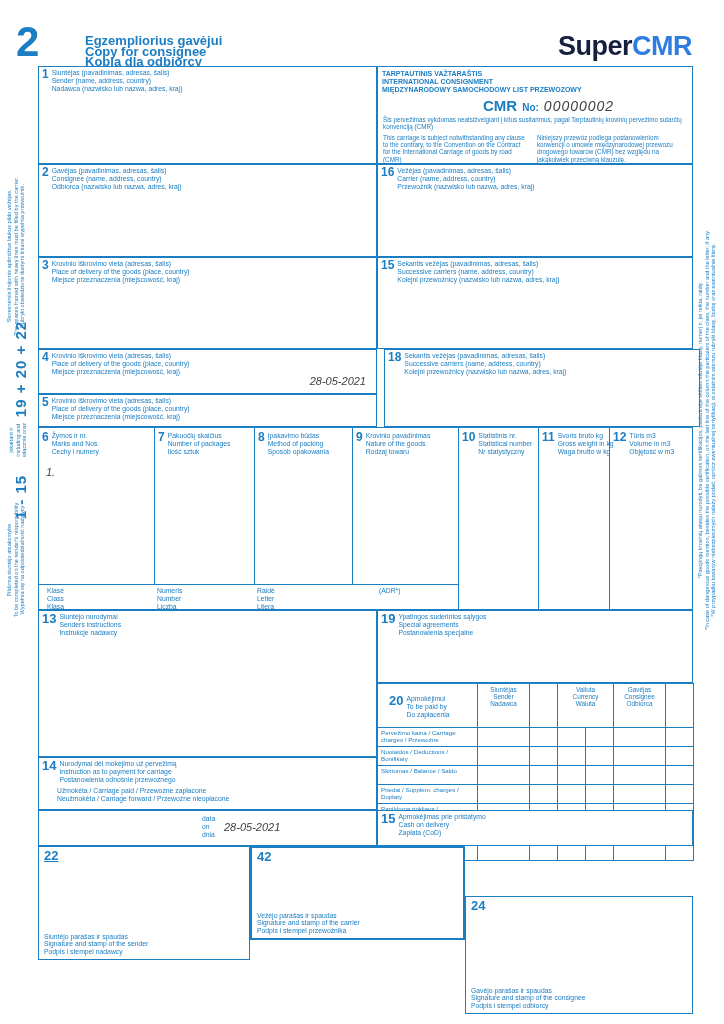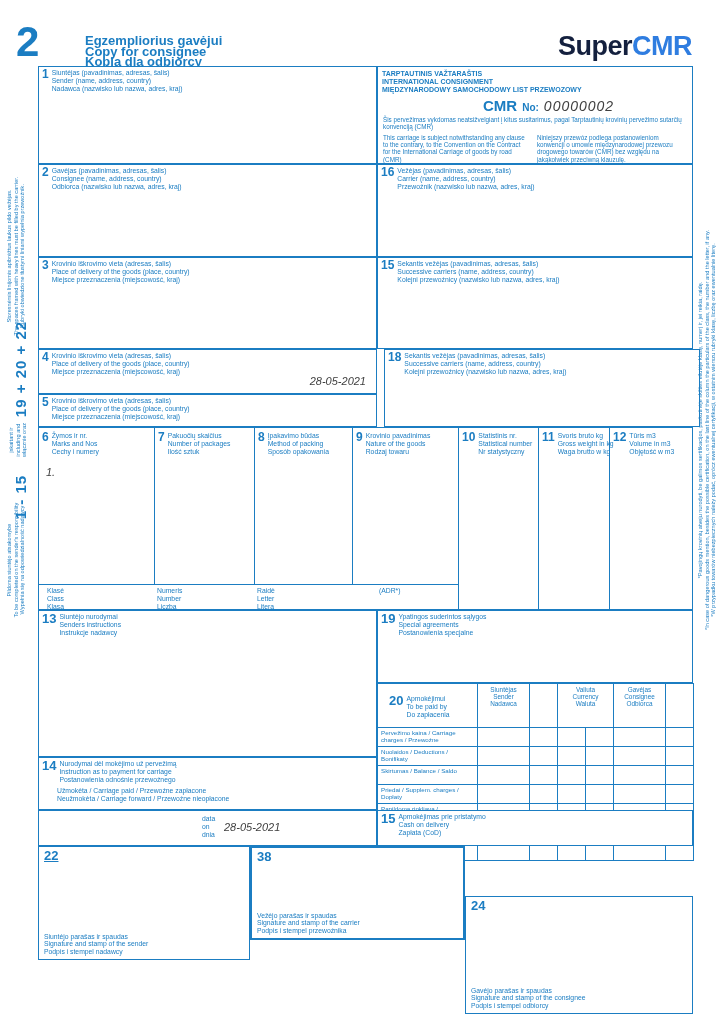--- a/index.html
+++ b/index.html
@@ -404,21 +404,21 @@
 
   <div class="box" style="left:38px;top:846px;width:212px;height:114px;text-decoration:underline;">
     <div class="bnum-lg" style="padding:3px 0 0 5px;">22</div>
     <div class="signlbl">
       <div>Siuntėjo parašas ir spaudas</div>
       <div>Signature and stamp of the sender</div>
       <div>Podpis i stempel nadawcy</div>
     </div>
   </div>
   <div class="box heavy" style="left:250px;top:846px;width:215px;height:94px;">
-    <div class="bnum-lg" style="padding:3px 0 0 5px;">38</div>
+    <div class="bnum-lg" style="padding:3px 0 0 5px;">42</div>
     <div class="signlbl">
       <div>Vežėjo parašas ir spaudas</div>
       <div>Signature and stamp of the carrier</div>
       <div>Podpis i stempel przewoźnika</div>
     </div>
   </div>
   <div class="box" style="left:465px;top:896px;width:228px;height:118px;">
     <div class="bnum-lg" style="padding:3px 0 0 5px;">24</div>
     <div class="signlbl">
       <div>Gavėjo parašas ir spaudas</div>

